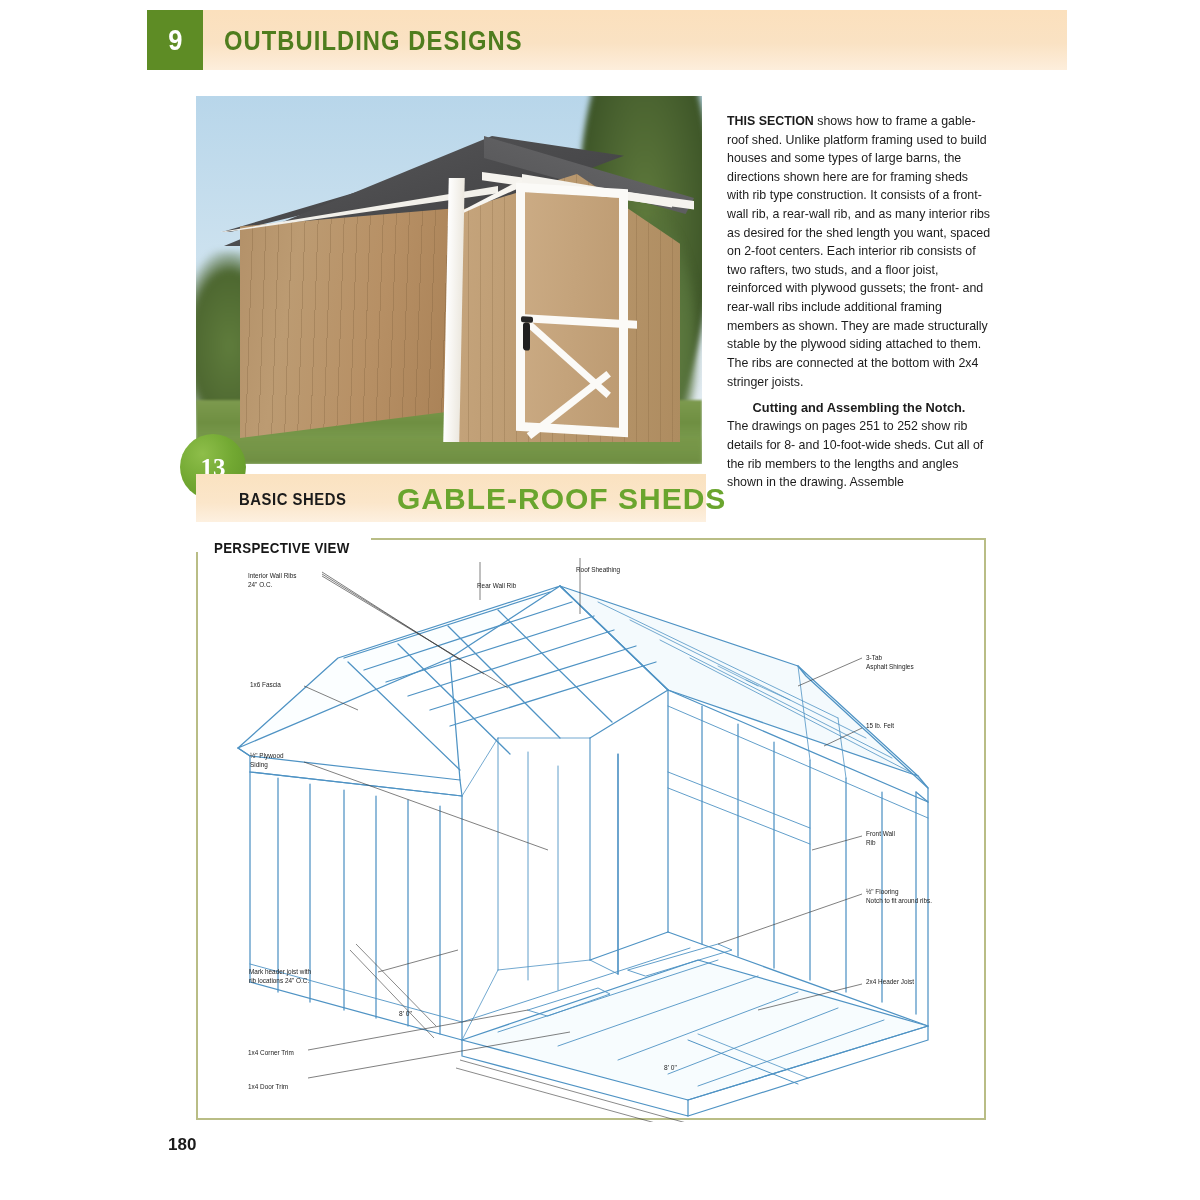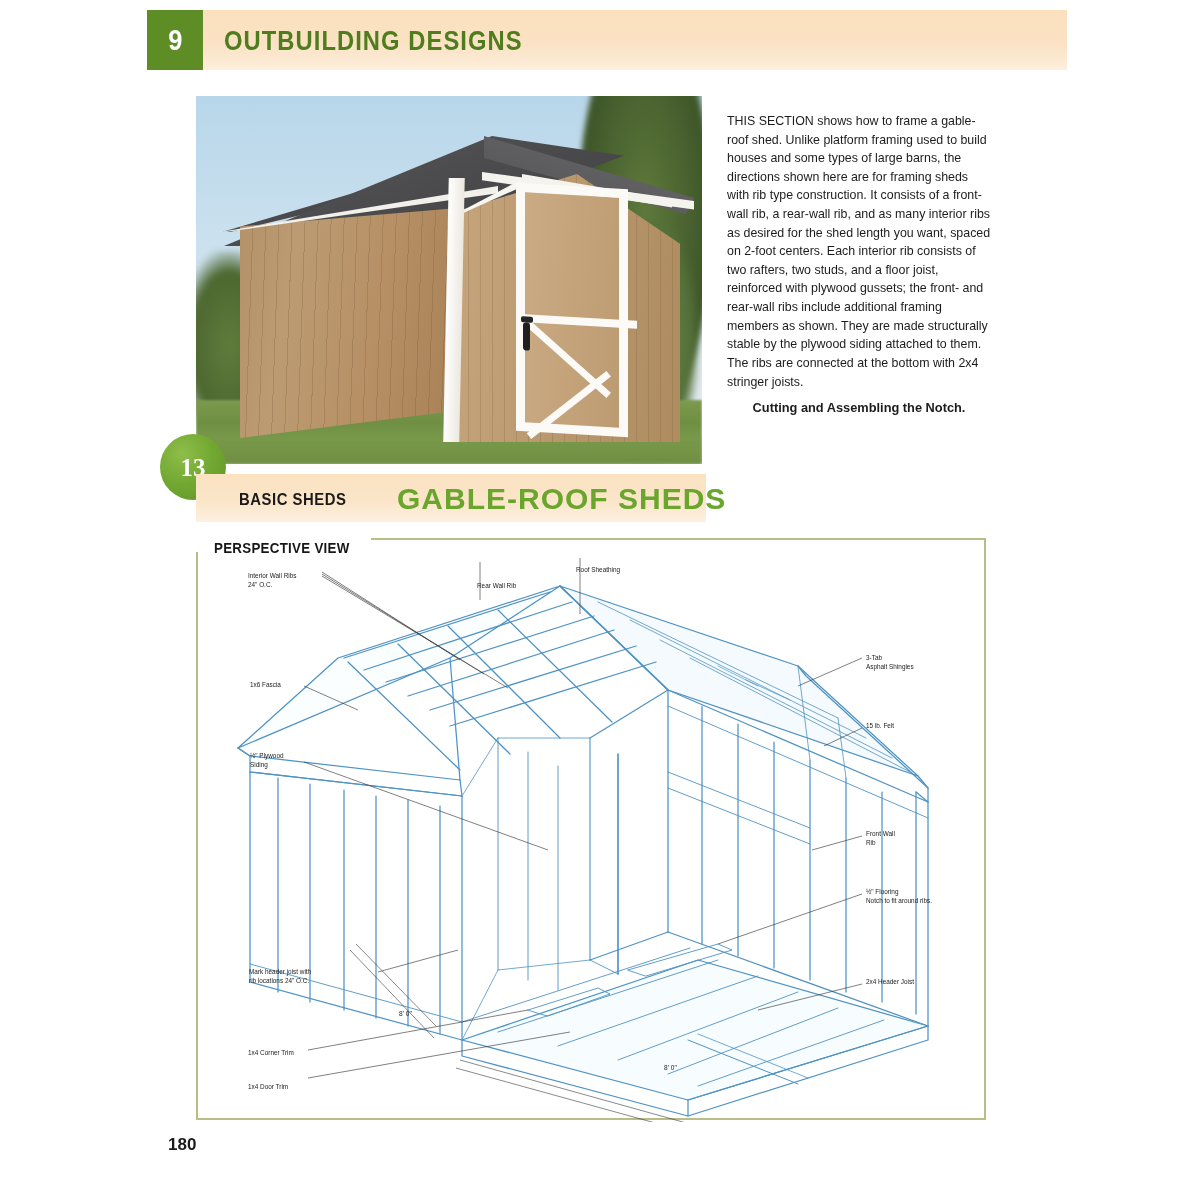--- a/index.html
+++ b/index.html
@@ -105,26 +105,26 @@
   .door-latch{position:absolute;left:-4px;top:124px;width:12px;height:6px;background:#262626;border-radius:2px;}
 
   
   .col-text{
     position:absolute;left:727px;top:112px;width:264px;
     font-size:12.4px;line-height:1.50;color:#1c1c1c;
     text-align:left;
     font-family:"Liberation Sans",sans-serif;
   }
   .col-text p{margin:0 0 0 0;}
-  .col-text .lead{font-weight:normal;text-align:right;}
+  .col-text .lead{font-weight:bold;text-align:right;}
   .subhead{display:block;text-align:center;font-weight:bold;margin-top:7px;font-size:12.8px;}
 
   
   .badge{
-    position:absolute;left:160px;top:434px;width:66px;height:66px;border-radius:50%;
+    position:absolute;left:180px;top:434px;width:66px;height:66px;border-radius:50%;
     background:radial-gradient(circle at 34% 30%,#8ebe4a 0%,#72a832 48%,#5e9226 100%);
     display:flex;align-items:center;justify-content:center;
     box-shadow:0 0 0 3px rgba(255,255,255,.0);
   }
   .badge span{color:#fff;font-size:25px;font-weight:bold;
     font-family:"Liberation Serif",serif;line-height:1;}
   .title-bar{
     position:absolute;left:196px;top:474px;width:510px;height:48px;
     background:linear-gradient(180deg,#fae2c0 0%,#fbe6ca 60%,#fdf0e0 100%);
   }
@@ -215,20 +215,21 @@
         <div class="door-handle"></div>
       </div>
     </div>
   </div>
 
   <div class="col-text">
     <p><span class="lead">THIS SECTION</span><span> shows how to frame a gable-roof shed. Unlike platform framing used to build houses and some types of large barns, the directions shown here are for framing sheds with rib type construction. It consists of a front-wall rib, a rear-wall rib, and as many interior ribs as desired for the shed length you want, spaced on 2-foot centers. Each interior rib consists of two rafters, two studs, and a floor joist, reinforced with plywood gussets; the front- and rear-wall ribs include additional framing members as shown. They are made structurally stable by the plywood siding attached to them. The ribs are connected at the bottom with 2x4 stringer joists.</span></p>
     <p>
         <span class="subhead">Cutting and Assembling the Notch.</span>
       </p>
+    <p>The drawings on pages 251 to 252 show rib details for 8- and 10-foot-wide sheds. Cut all of the rib members to the lengths and angles shown in the drawing. Assemble</p>
   </div>
 
   <div class="badge">
     <span>13</span>
   </div>
   <div class="title-bar"></div>
   <div class="basic-sheds">BASIC SHEDS</div>
   <div class="gable-title">GABLE-ROOF SHEDS</div>
 
   <div class="draw-panel">

